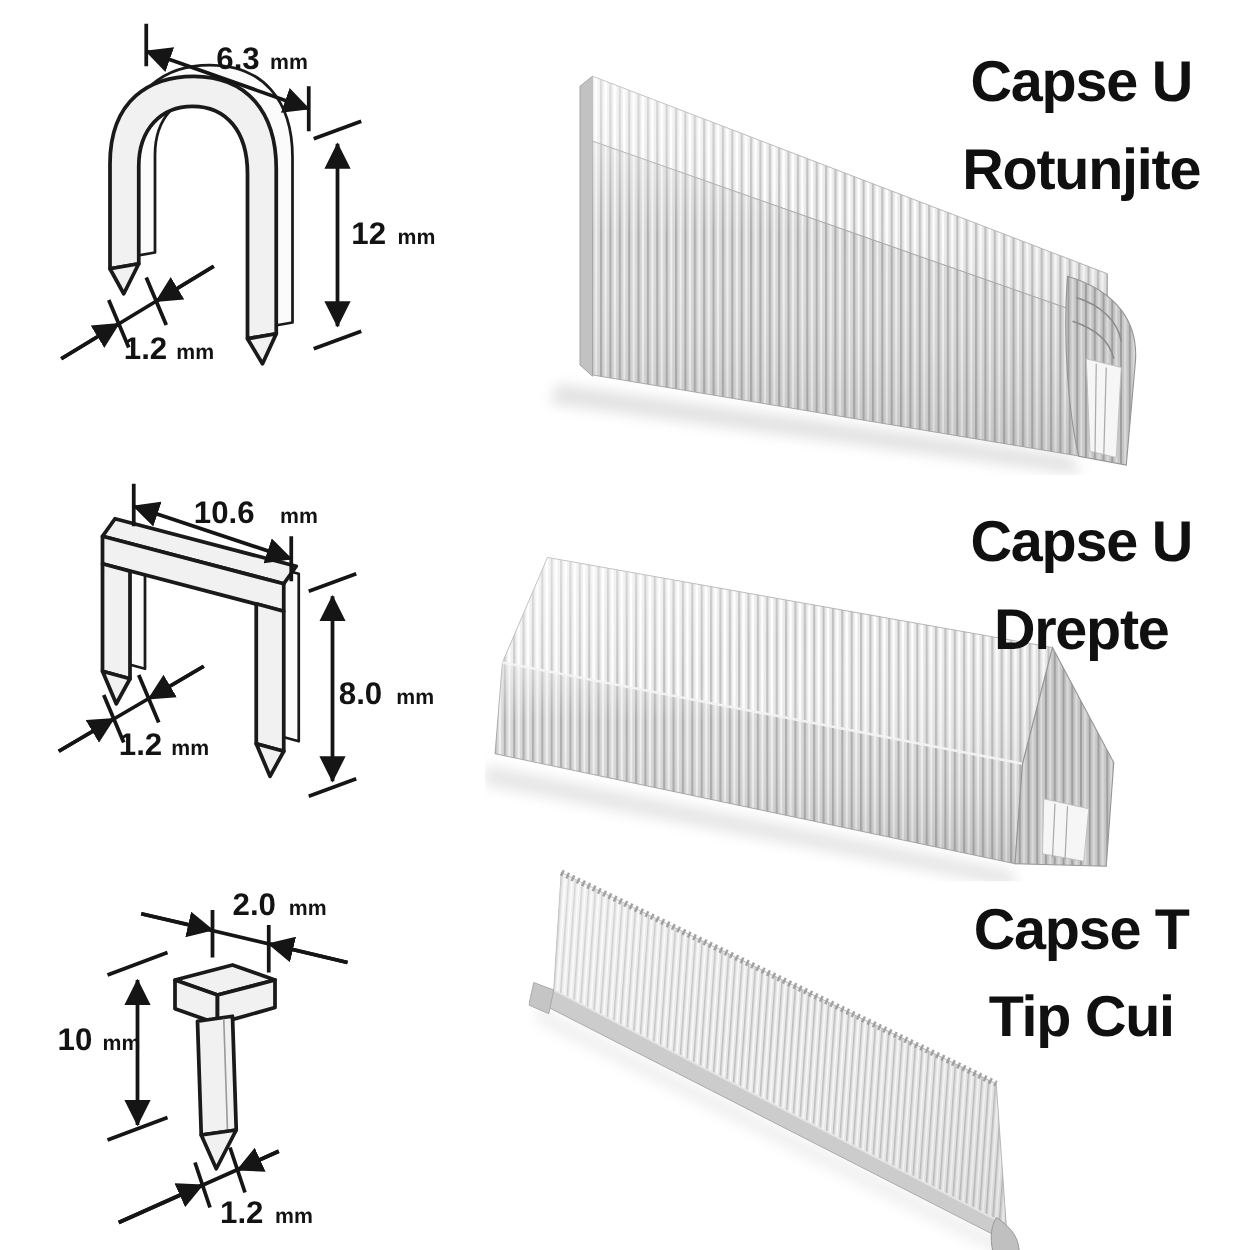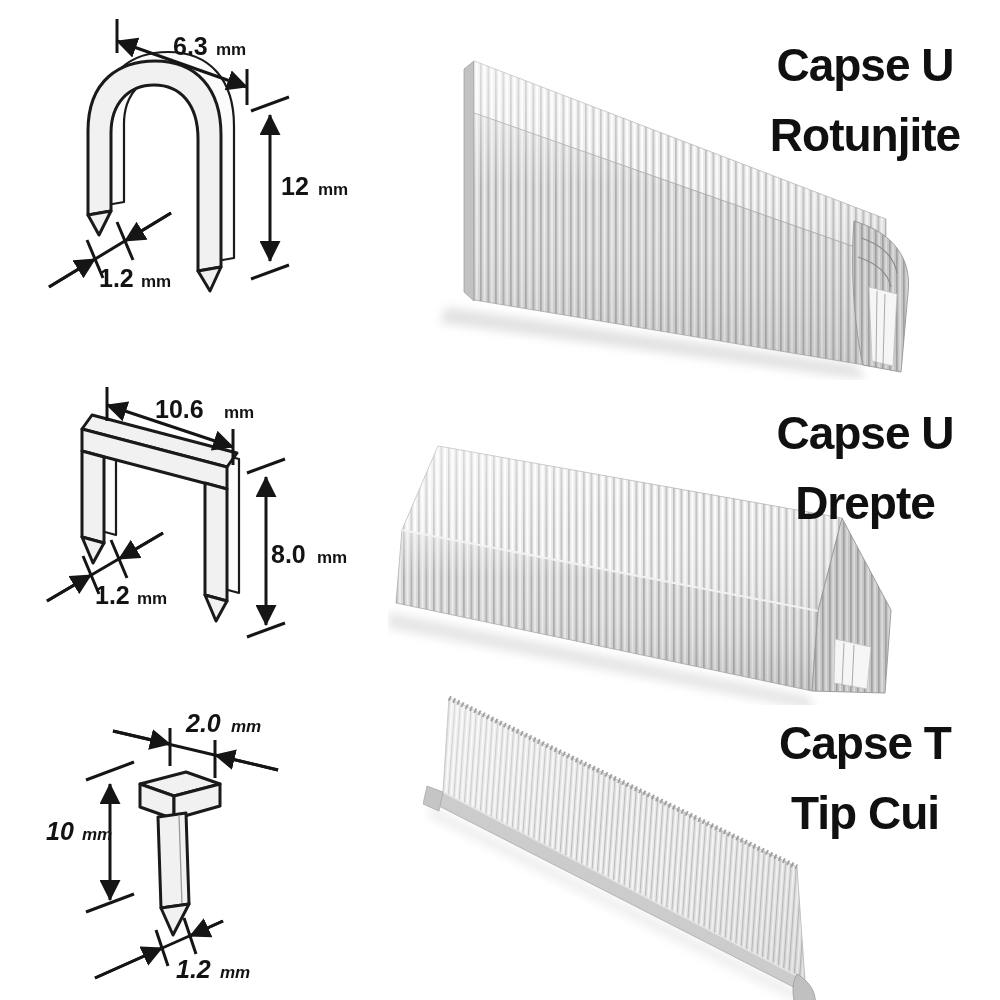--- a/index.html
+++ b/index.html
@@ -182,21 +182,21 @@
     </figure>
 
     <h2 class="abs title" style="left:725px;top:18px;">
       <span>Capse U</span>
       <span>Drepte</span>
     </h2>
   </section>
 
   <section class="abs" style="left:0;top:690px;width:1000px;height:310px;">
 
-    <figure class="abs" style="left:40px;top:-2px;font-style:italic;">
+    <figure class="abs" style="left:40px;top:-2px;">
       <svg width="255" height="305" viewBox="0 0 255 305">
         <g>
           <polygon class="steel" points="100,96 146,84 180,96 134,108"></polygon>
           <polygon class="steel" points="100,96 134,108 134,131 100,119"></polygon>
           <polygon class="steel" points="134,108 180,96 180,118 134,131"></polygon>
           <polygon class="steel" points="118,129 146,125 149,216 121,220"></polygon>
           <line x1="139" y1="127" x2="142" y2="217" stroke="#9a9a9a" stroke-width="1.3"></line>
           <polygon class="steel" points="121,220 149,216 133,247"></polygon>
         </g>
         <g>

